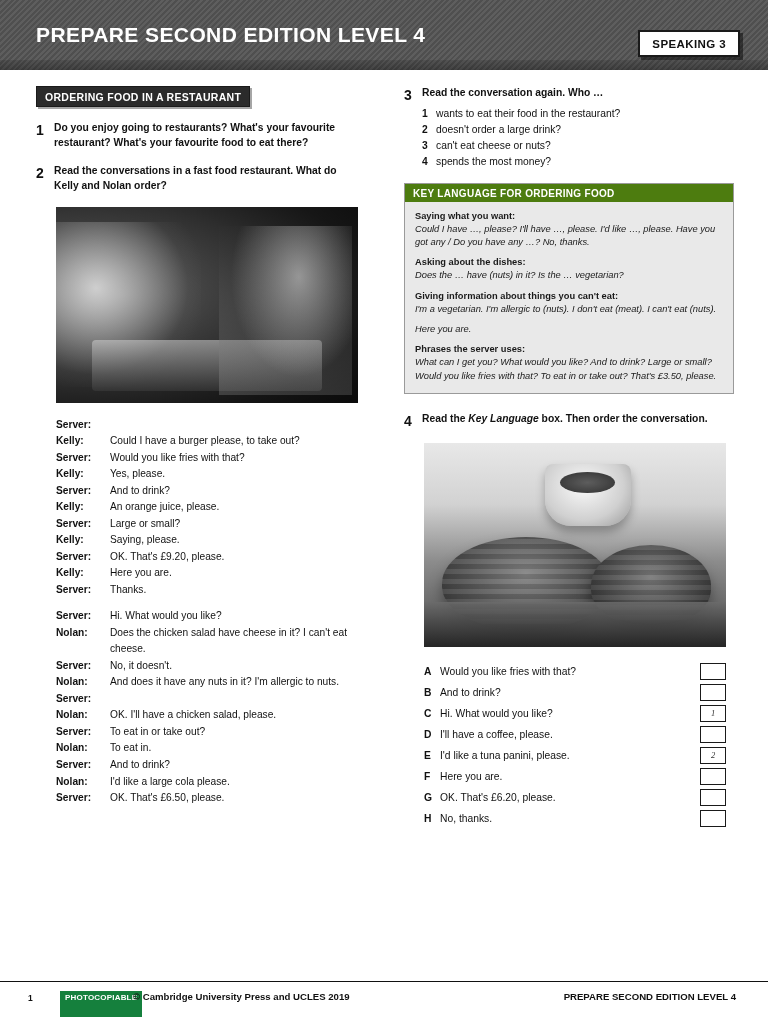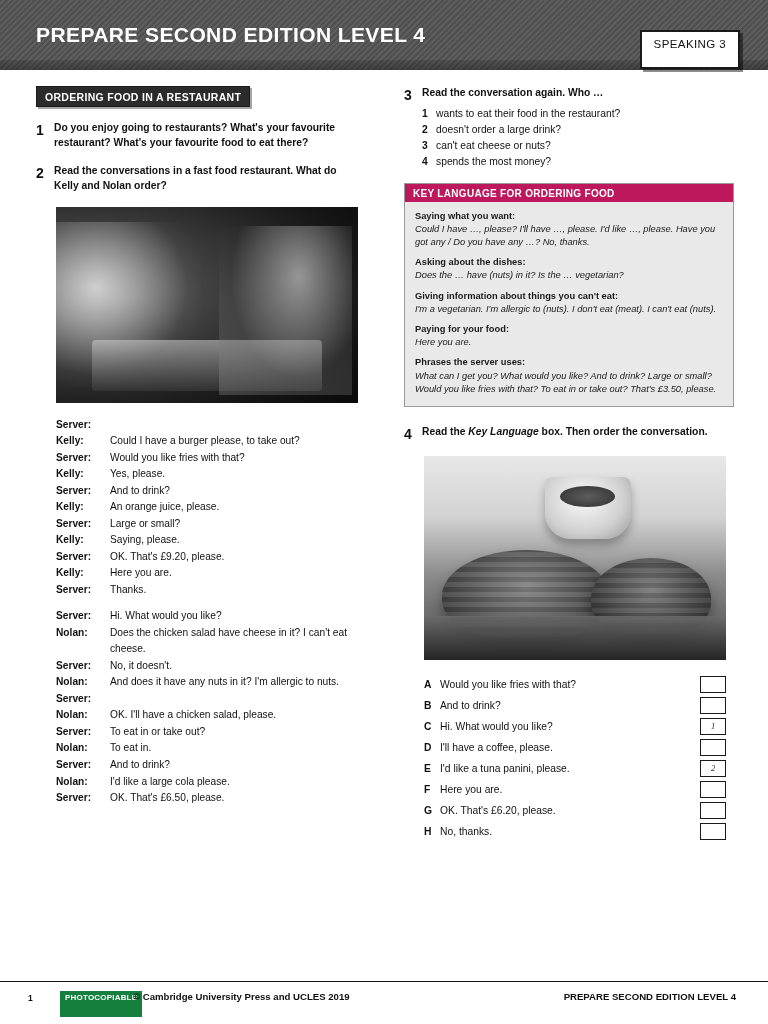--- a/index.html
+++ b/index.html
@@ -43,23 +43,23 @@
     color: #ffffff;
     letter-spacing: 0.4px;
     font-family: "Liberation Sans", sans-serif;
   }
   .speaking-box {
     position: absolute;
     right: 28px;
     top: 30px;
     background: #ffffff;
     border: 2px solid #1a1a1a;
-    padding: 6px 12px 17px 12px;
+    padding: 6px 12px 5px 12px;
     font-size: 11.5px;
-    font-weight: normal;
+    font-weight: bold;
     letter-spacing: 0.4px;
     color: #111;
     box-shadow: 3px 3px 0 rgba(0,0,0,0.45);
   }
 
   
   .col-left {
     position: absolute;
     left: 36px;
     top: 86px;
@@ -236,21 +236,21 @@
   .dgap { height: 10px; }
 
   
   .kl-box {
     margin-top: 4px;
     border: 1px solid #9a9a9a;
     background: #e9e9e9;
     margin-bottom: 18px;
   }
   .kl-head {
-    background: #be185d;
+    background: #4d7c0f;
     color: #ffffff;
     font-size: 10px;
     font-weight: bold;
     letter-spacing: 0.3px;
     padding: 4px 8px 3px 8px;
   }
   .kl-body {
     padding: 8px 10px 10px 10px;
     font-size: 9.3px;
     line-height: 1.42;
@@ -495,21 +495,20 @@
         </div>
         <div class="kl-item">
           <div class="kl-label">Asking about the dishes:</div>
           <div class="kl-text">Does the … have (nuts) in it? Is the … vegetarian?</div>
         </div>
         <div class="kl-item">
           <div class="kl-label">Giving information about things you can't eat:</div>
           <div class="kl-text">I'm a vegetarian. I'm allergic to (nuts). I don't eat (meat). I can't eat (nuts).</div>
         </div>
         <div class="kl-item">
-          <div class="kl-label">Paying for your food:</div>
           <div class="kl-text">Here you are.</div>
         </div>
         <div class="kl-item">
           <div class="kl-label">Phrases the server uses:</div>
           <div class="kl-text">What can I get you? What would you like? And to drink? Large or small? Would you like fries with that? To eat in or take out? That's £3.50, please.</div>
         </div>
       </div>
   </div>
 
   <div class="ex">

